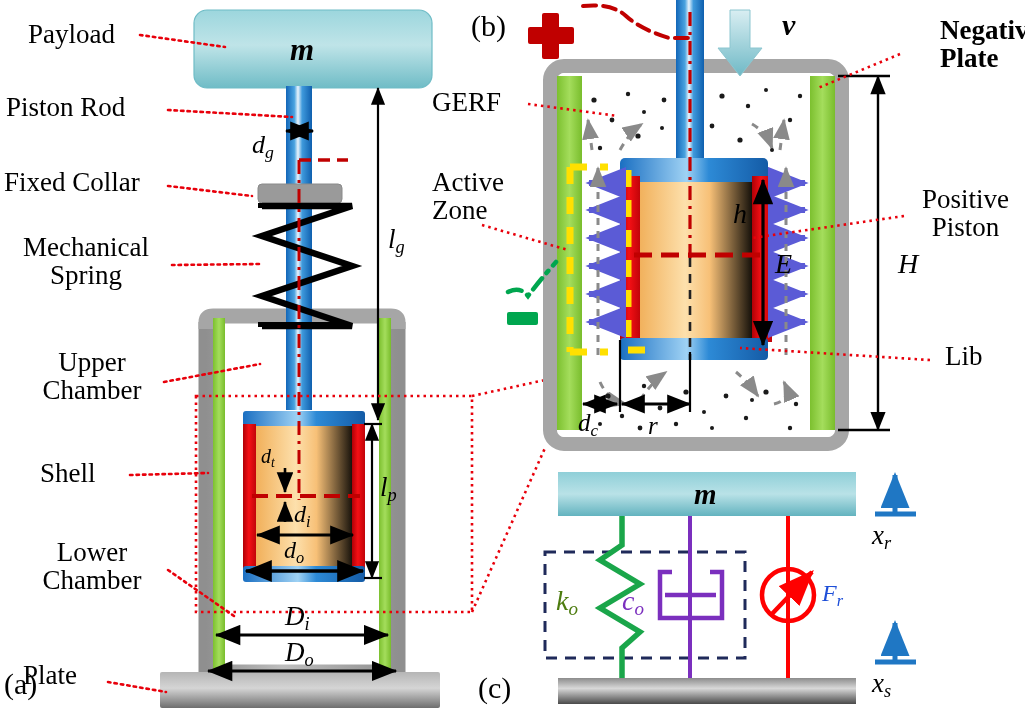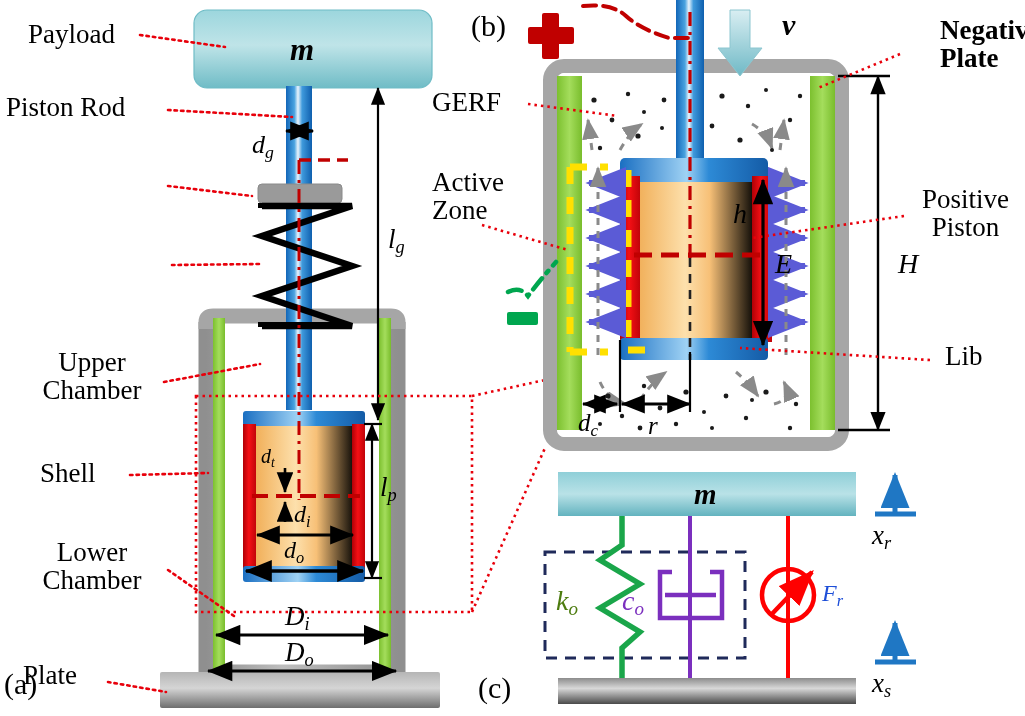--- a/index.html
+++ b/index.html
@@ -323,20 +323,23 @@
 
     <line x1="875" y1="514" x2="916" y2="514" stroke="#1f77c4" stroke-width="5"></line>
     <line x1="895" y1="514" x2="895" y2="475" stroke="#1f77c4" stroke-width="5" marker-end="url(#arrBlue)"></line>
     <line x1="875" y1="662" x2="916" y2="662" stroke="#1f77c4" stroke-width="5"></line>
     <line x1="895" y1="662" x2="895" y2="623" stroke="#1f77c4" stroke-width="5" marker-end="url(#arrBlue)"></line>
   </g>
 </svg>
 
 <div class="lbl lbl-main" style="left:28px; top:20px;">Payload</div>
 <div class="lbl lbl-main" style="left:6px; top:93px;">Piston Rod</div>
+<div class="lbl lbl-main" style="left:4px; top:168px;">Fixed Collar</div>
+<div class="lbl lbl-main" style="left:6px; top:233px; text-align:center; width:160px;">Mechanical
+Spring</div>
 <div class="lbl lbl-main" style="left:22px; top:348px; text-align:center; width:140px;">Upper
 Chamber</div>
 <div class="lbl lbl-main" style="left:40px; top:459px;">Shell</div>
 <div class="lbl lbl-main" style="left:22px; top:538px; text-align:center; width:140px;">Lower
 Chamber</div>
 <div class="lbl lbl-main" style="left:23px; top:661px;">Plate</div>
 <div class="lbl lbl-panel" style="left:4px; top:668px;">(a)</div>
 
 <div class="math" style="left:290px; top:32px; font-size:31px; font-weight:bold;"><span>m</span></div>
 <div class="math" style="left:252px; top:130px; font-size:26px;"><span>d</span><span class="sub">g</span></div>

